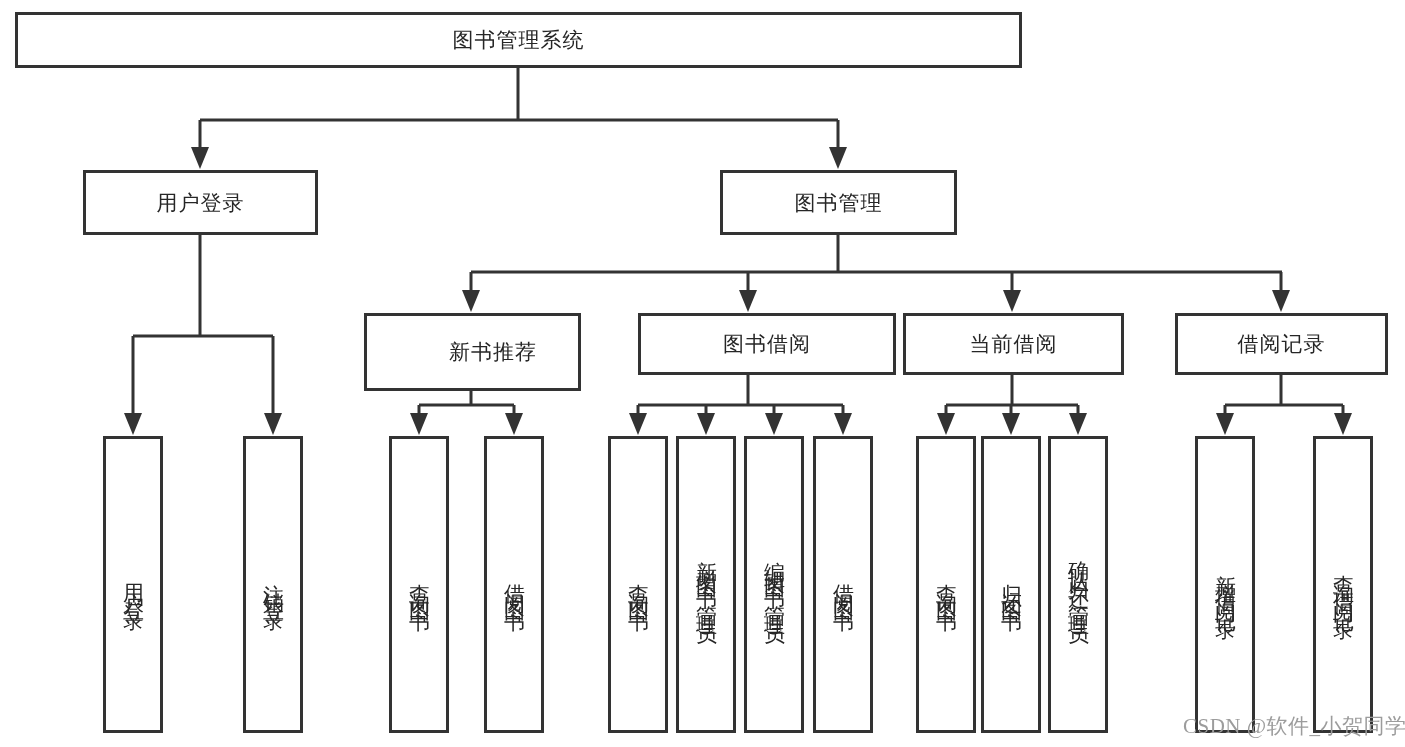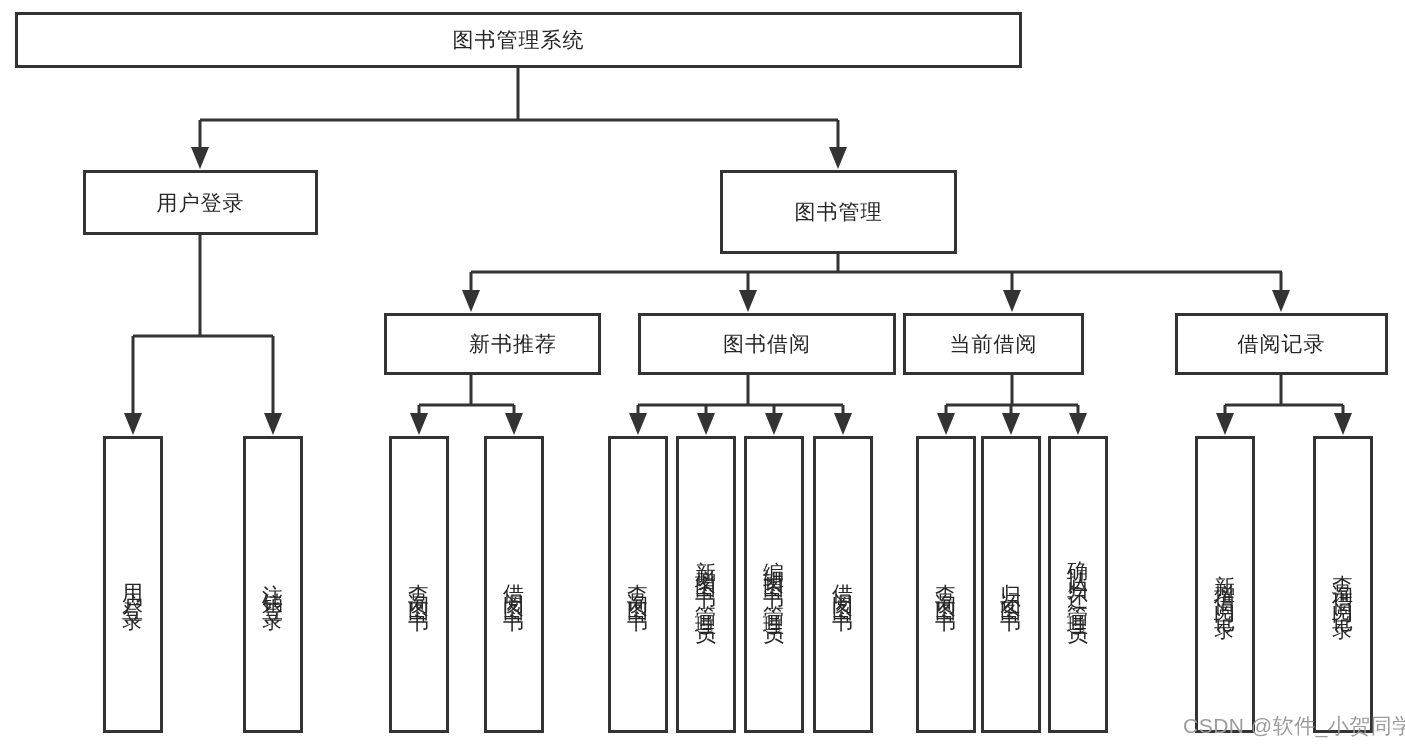--- a/index.html
+++ b/index.html
@@ -1,21 +1,21 @@
 <!DOCTYPE html>
 <html><head>
 <meta charset="utf-8">
 <style>
   html, body { margin: 0; padding: 0; background: #ffffff; }
   #canvas {
     position: relative;
     width: 1405px;
     height: 747px;
     background: #ffffff;
-    font-family: Liberation Sans, sans-serif;
+    font-family: Liberation Serif, serif;
     overflow: hidden;
   }
   #connectors {
     position: absolute;
     left: 0; top: 0;
     width: 1405px; height: 747px;
   }
   .node {
     position: absolute;
     box-sizing: border-box;
@@ -102,31 +102,31 @@
     </g>
   </svg>
 
   <div class="node node-h" style="left:15px; top:12px; width:1007px; height:56px;">
     <span>图书管理系统</span>
   </div>
 
   <div class="node node-h" style="left:83px; top:170px; width:235px; height:65px;">
     <span>用户登录</span>
   </div>
-  <div class="node node-h" style="left:720px; top:170px; width:237px; height:84px;">
+  <div class="node node-h" style="left:720px; top:170px; width:237px; height:65px;">
     <span>图书管理</span>
   </div>
 
-  <div class="node node-h" style="left:384px; top:313px; width:217px; height:62px;padding-left:41px;">
+  <div class="node node-h" style="left:364px; top:313px; width:217px; height:78px;padding-left:41px;">
     <span>新书推荐</span>
   </div>
   <div class="node node-h" style="left:638px; top:313px; width:258px; height:62px;">
     <span>图书借阅</span>
   </div>
-  <div class="node node-h" style="left:903px; top:313px; width:181px; height:62px;">
+  <div class="node node-h" style="left:903px; top:313px; width:221px; height:62px;">
     <span>当前借阅</span>
   </div>
   <div class="node node-h" style="left:1175px; top:313px; width:213px; height:62px;">
     <span>借阅记录</span>
   </div>
 
   <div class="node node-v" style="left:103px;">
     <span class="vtext">用户登录</span>
   </div>
   <div class="node node-v" style="left:243px;">

